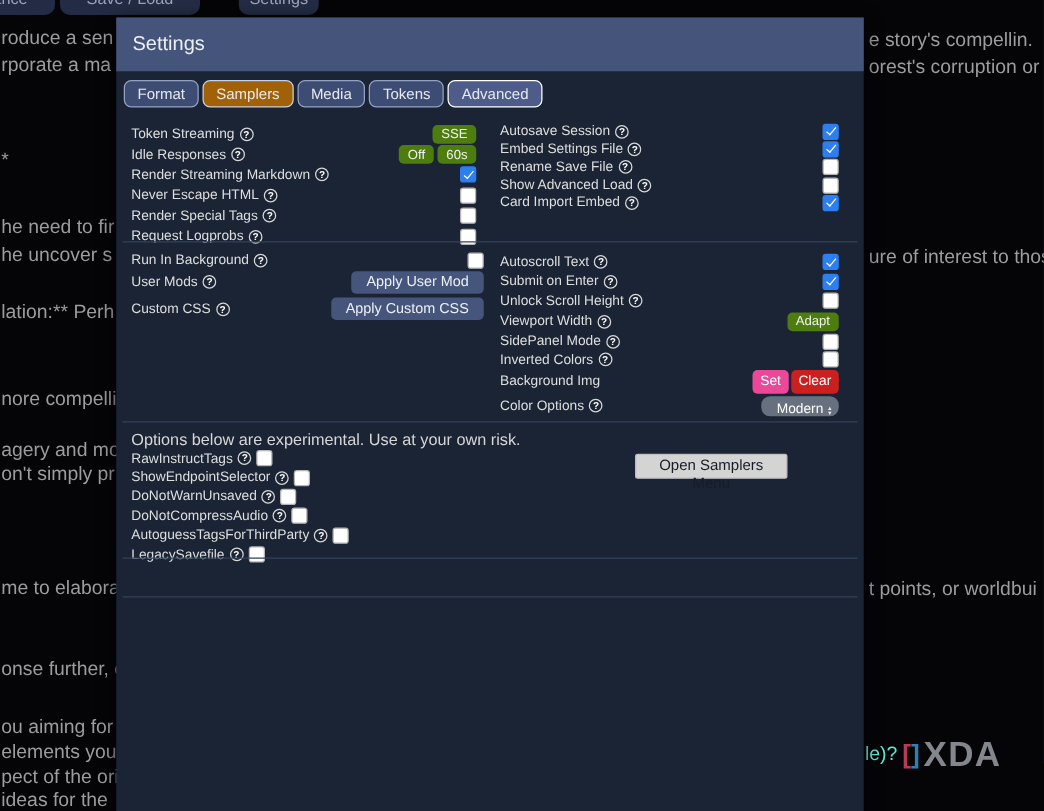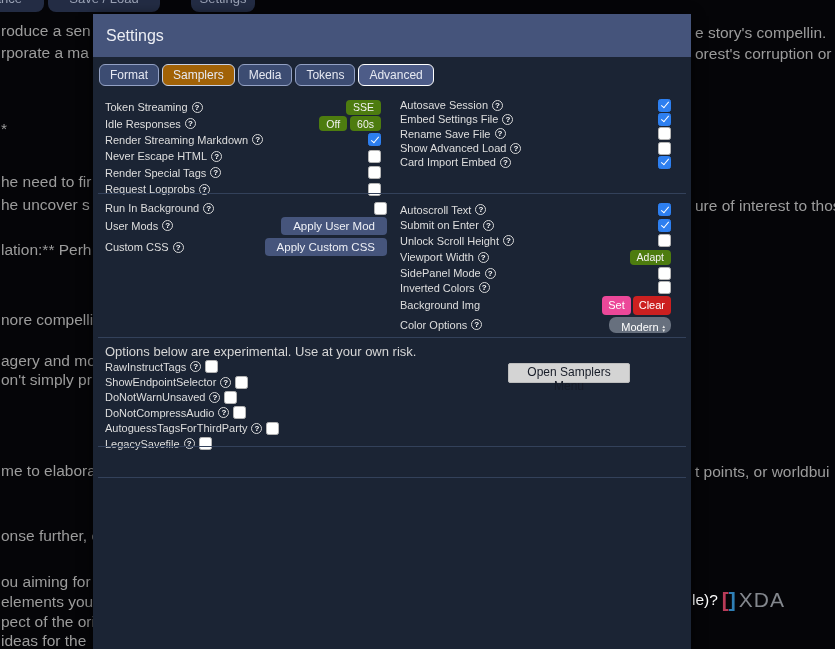--- a/index.html
+++ b/index.html
@@ -46,24 +46,24 @@
   .select{background:#67707e;border-radius:7px;height:16px;width:62px;display:flex;
         align-items:flex-end;justify-content:center;color:#fff;font-size:11px;position:relative;}
   .selarrows{position:absolute;right:5px;display:flex;flex-direction:column;font-size:4.5px;
         line-height:4px;color:#e9e9e9;}
   .divider{position:absolute;left:5px;right:5px;height:1px;background:#33415a;}
   .osm{position:absolute;left:415px;top:349px;width:122px;height:20px;background:#d4d4d4;
        color:#171c28;font-size:12px;border:1px solid #bdbdbd;border-radius:2px;font-family:inherit;}
   .reset{position:absolute;left:247px;top:437px;width:104px;height:21px;background:#c52222;
        color:#fff;font-size:11.5px;border:none;border-radius:5px;font-family:inherit;}
   .watermark{position:absolute;left:692px;top:588px;display:flex;align-items:center;}
-  .wm-prefix{color:#ffffff;font-size:15.5px;margin-right:4px;}
+  .wm-prefix{color:#5eead4;font-size:15.5px;margin-right:4px;}
   .wm-bl{color:#b93b58;font-size:21px;font-weight:900;}
   .wm-br{color:#2f7fb5;font-size:21px;font-weight:900;margin-right:3px;}
-  .wm-brand{color:#83878d;font-size:21px;font-weight:normal;letter-spacing:1px;}
+  .wm-brand{color:#83878d;font-size:28px;font-weight:bold;letter-spacing:1px;}
 </style>
 </head>
 <body>
 
 <div class="bgline" style="left:1px;top:22px">roduce a sen</div>
 <div class="bgline" style="left:1px;top:44px">rporate a ma</div>
 <div class="bgline" style="left:1px;top:120px">*</div>
 <div class="bgline" style="left:1px;top:173px">he need to fir</div>
 <div class="bgline" style="left:1px;top:196px">he uncover s</div>
 <div class="bgline" style="left:1px;top:241px">lation:**  Perh</div>

